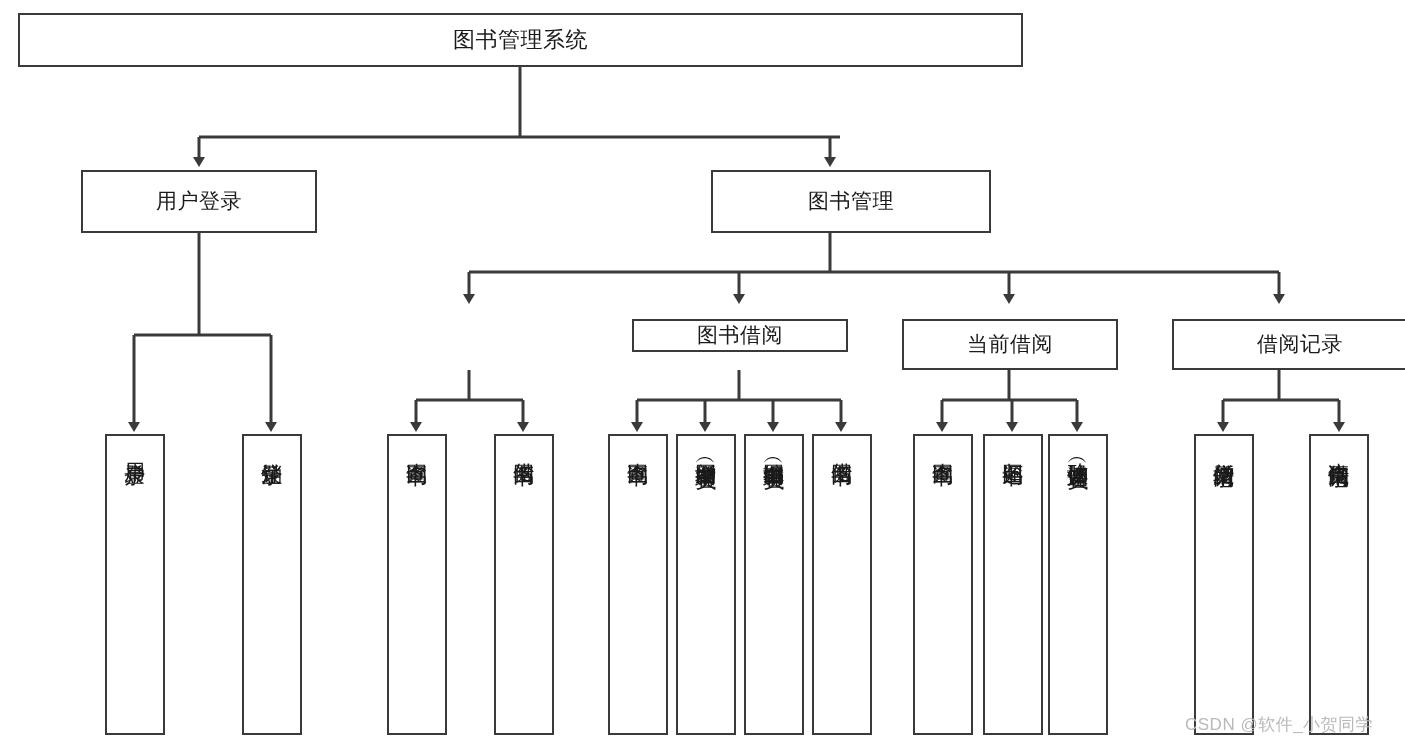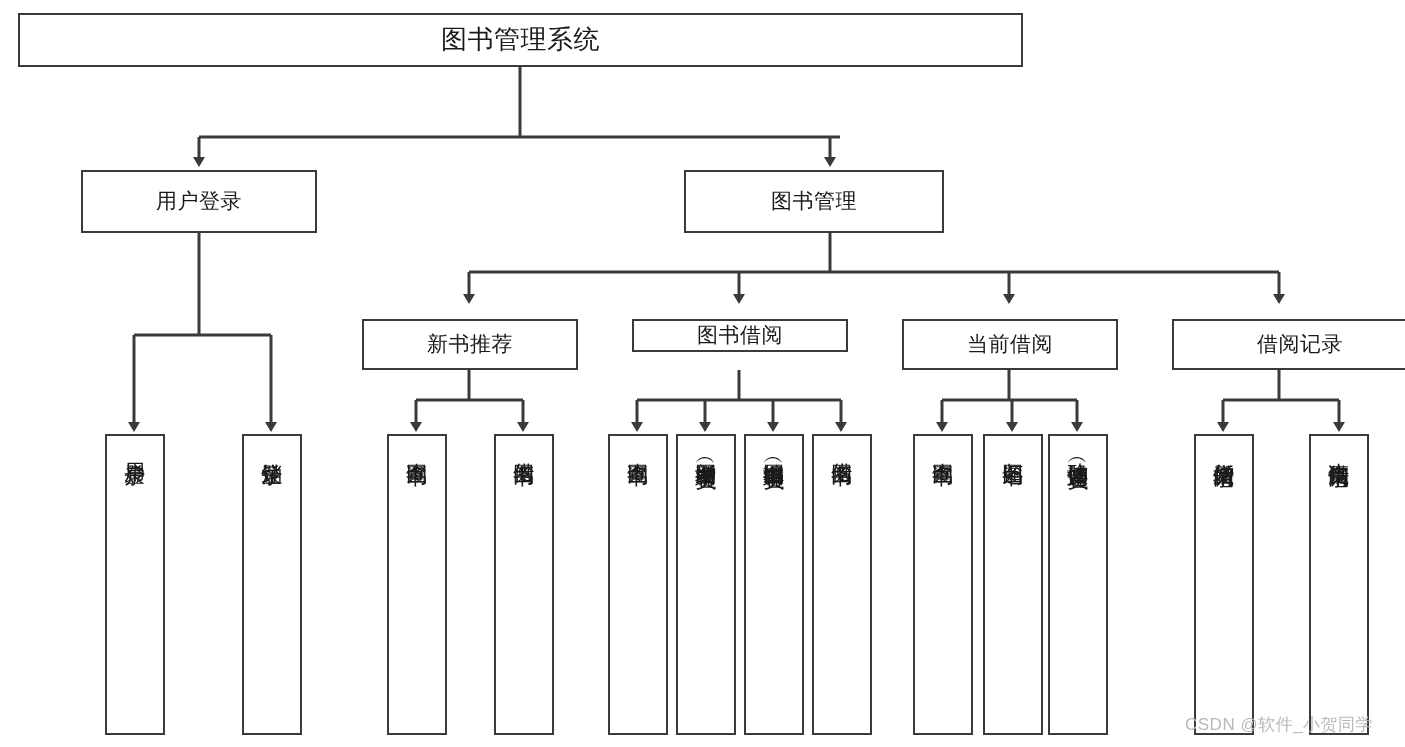--- a/index.html
+++ b/index.html
@@ -38,21 +38,21 @@
   }
   .node .label {
     display: block;
     line-height: 1.05;
     letter-spacing: 0.5px;
   }
   .node.horiz .label {
     font-size: 21px;
   }
   .node.root .label {
-    font-size: 26px;
+    font-size: 22px;
   }
   
   .node.vert {
     align-items: flex-start;
     padding-top: 10px;
   }
   .node.vert .label {
     writing-mode: vertical-rl;
     text-orientation: upright;
     font-size: 21px;
@@ -126,27 +126,24 @@
     </g>
   </svg>
 
   <div class="node root horiz" style="left:18px; top:13px; width:1005px; height:54px;">
     <span class="label">图书管理系统</span>
   </div>
 
   <div class="node horiz" style="left:81px; top:170px; width:236px; height:63px;">
     <span class="label">用户登录</span>
   </div>
-  <div class="node horiz" style="left:684px; top:170px; width:260px; height:63px;">
+  <div class="node horiz" style="left:711px; top:170px; width:280px; height:63px;">
     <span class="label">图书管理</span>
   </div>
 
-  <div class="node horiz" style="left:362px; top:319px; width:216px; height:51px;">
-    <span class="label">新书推荐</span>
-  </div>
   <div class="node horiz" style="left:632px; top:319px; width:216px; height:33px;">
     <span class="label">图书借阅</span>
   </div>
   <div class="node horiz" style="left:902px; top:319px; width:216px; height:51px;align-items:center;">
     <span class="label">当前借阅</span>
   </div>
   <div class="node horiz" style="left:1172px; top:319px; width:256px; height:51px;">
     <span class="label">借阅记录</span>
   </div>
 

